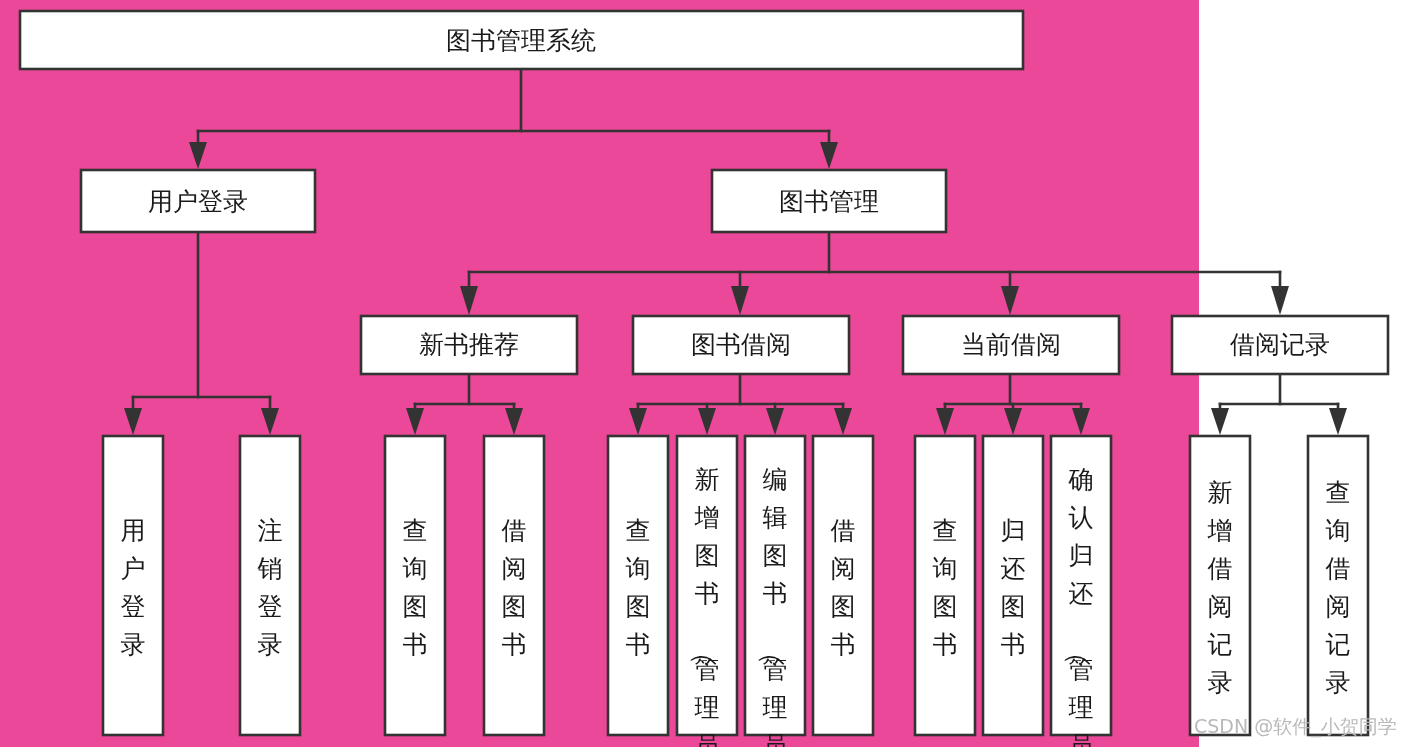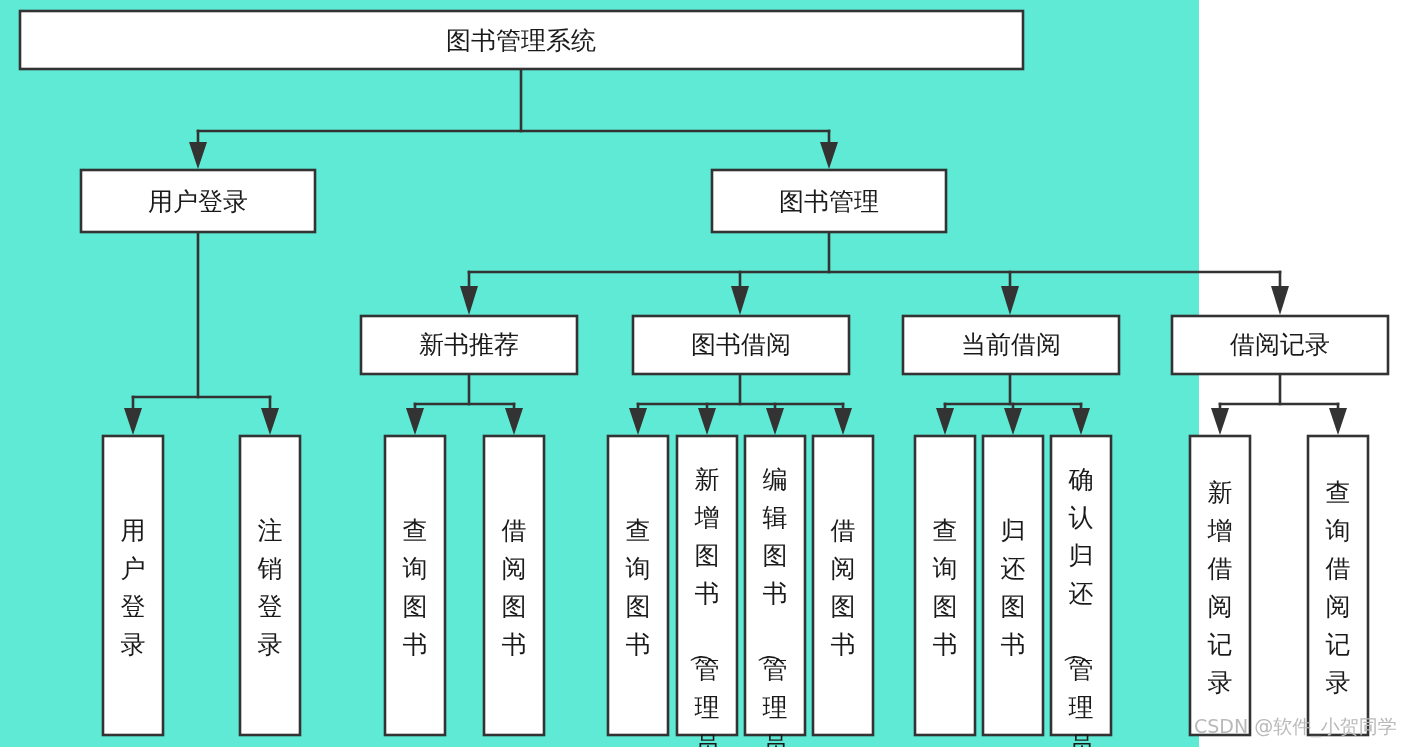--- a/index.html
+++ b/index.html
@@ -10,21 +10,21 @@
   body {
     width: 1405px;
     height: 747px;
     font-family: "DejaVu Sans", "Liberation Sans", sans-serif;
     overflow: hidden;
   }
   #diagram-root {
     position: relative;
     width: 1199px;
     height: 747px;
-    background: #5eead4;
+    background: #ec4899;
   }
   svg.flow-svg {
     position: absolute;
     left: 0;
     top: 0;
     width: 1405px;
     height: 747px;
   }
   .node-box {
     fill: #ffffff;

